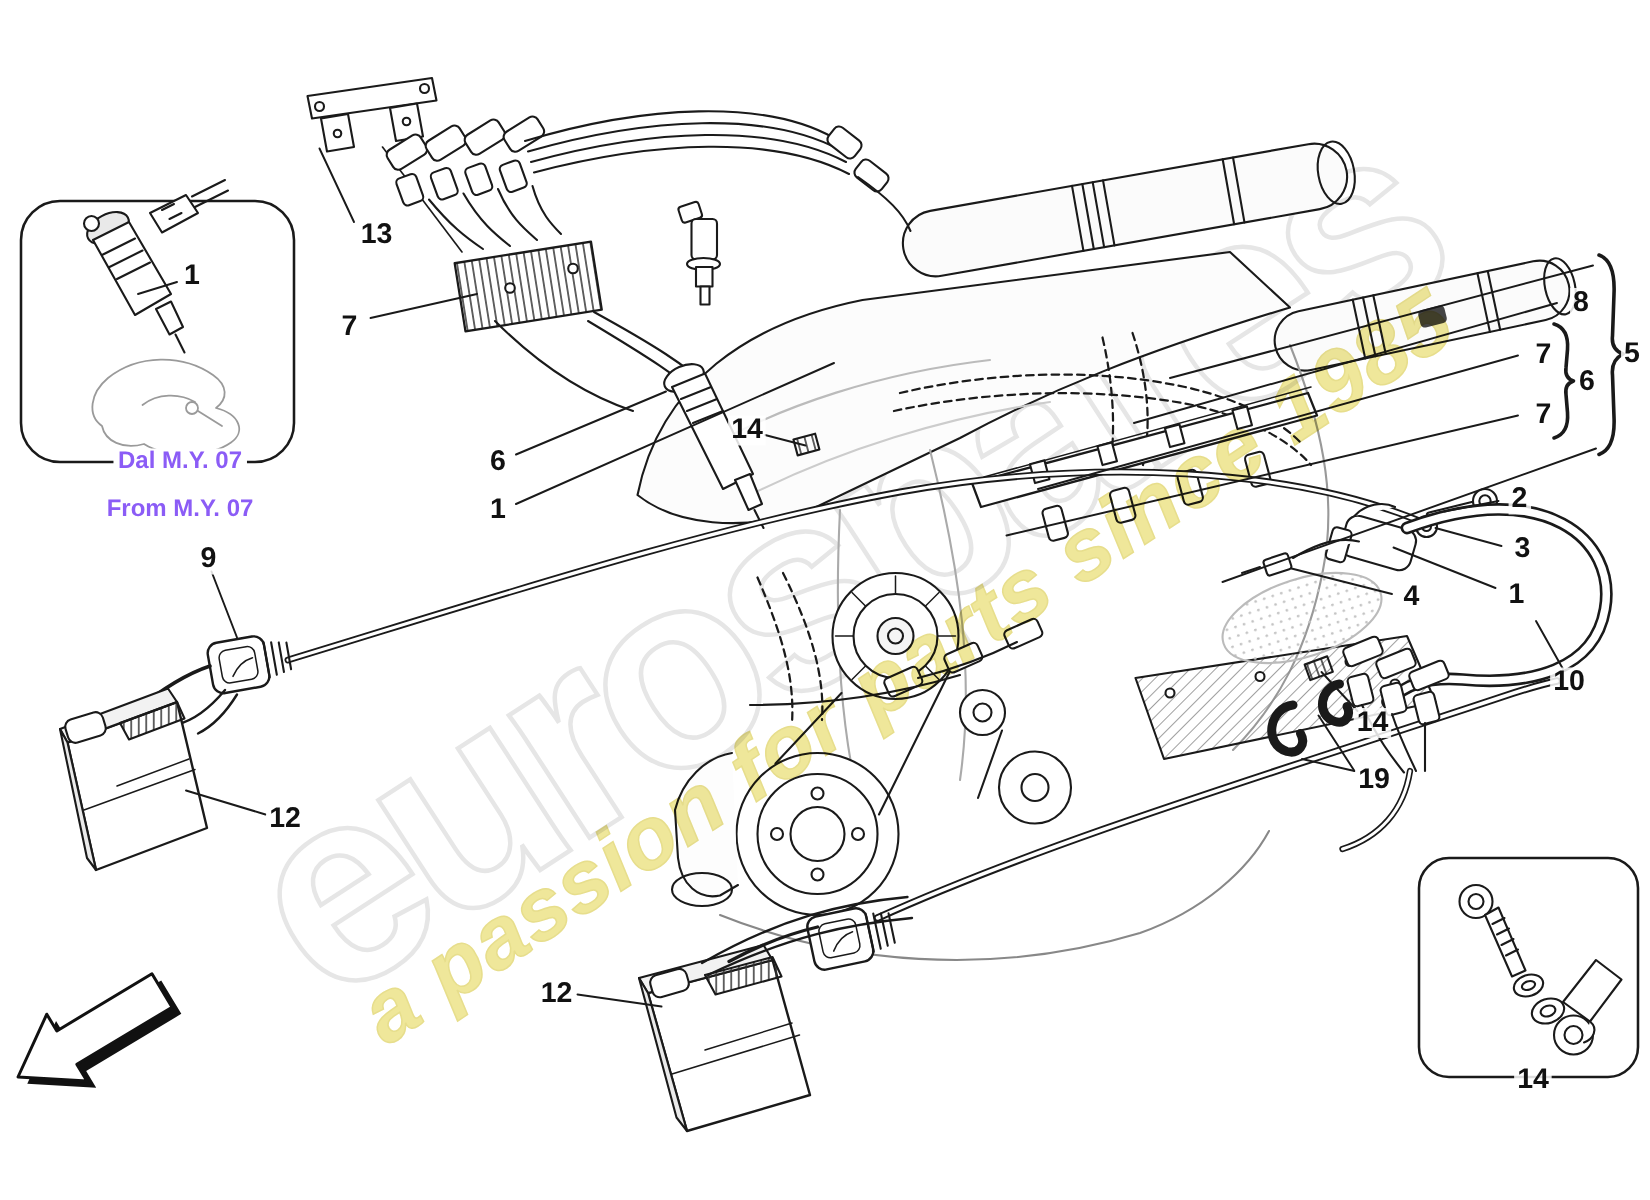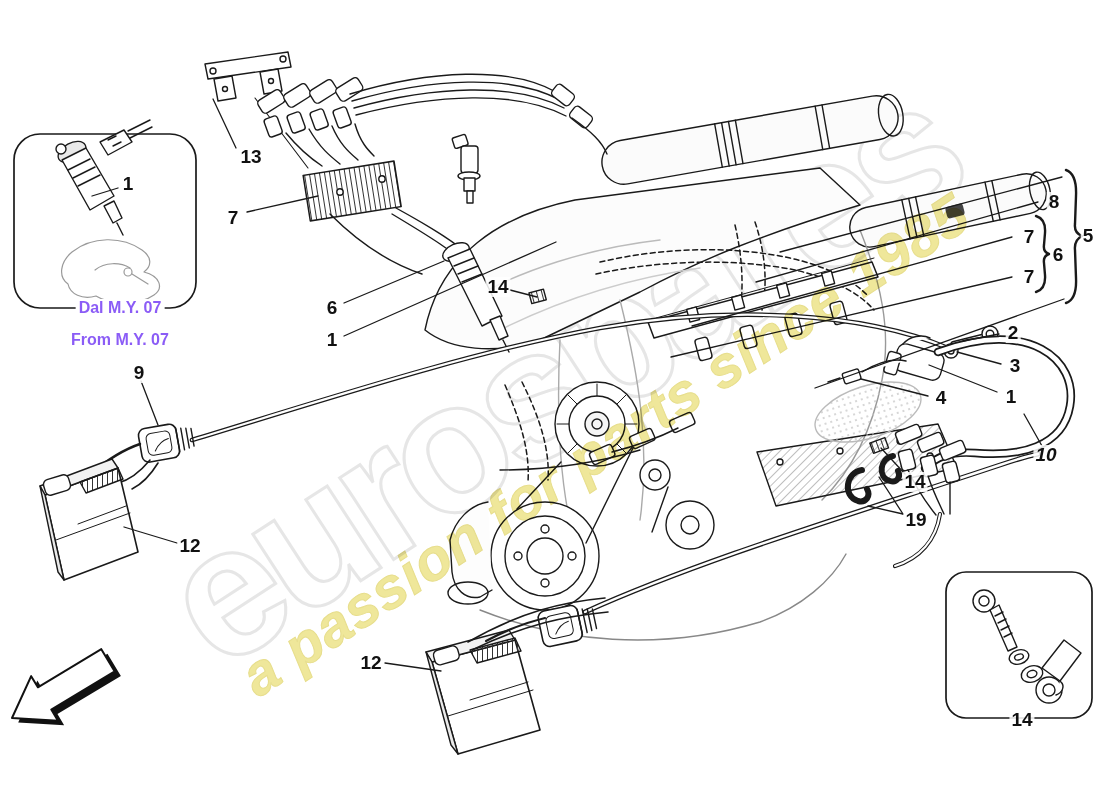--- a/index.html
+++ b/index.html
@@ -414,18 +414,18 @@
     <span class="callout" style="left: 190px; top: 546px;">12</span>
     <span class="callout" style="left: 1054px; top: 202px;">8</span>
     <span class="callout" style="left: 1029px; top: 237px;">7</span>
     <span class="callout" style="left: 1058px; top: 255px;">6</span>
     <span class="callout" style="left: 1029px; top: 277px;">7</span>
     <span class="callout" style="left: 1088px; top: 236px;">5</span>
     <span class="callout" style="left: 1013px; top: 333px;">2</span>
     <span class="callout" style="left: 1015px; top: 366px;">3</span>
     <span class="callout" style="left: 1011px; top: 397px;">1</span>
     <span class="callout" style="left: 941px; top: 398px;">4</span>
-    <span class="callout" style="left: 1046px; top: 455px; font-style: italic;">10</span>
+    <span class="callout" style="left: 1046px; top: 455px;">10</span>
     <span class="callout" style="left: 915px; top: 482px;">14</span>
     <span class="callout" style="left: 916px; top: 520px;">19</span>
     <span class="callout" style="left: 371px; top: 663px;">12</span>
     <span class="callout" style="left: 1022px; top: 720px;">14</span>
   </div>
 
 </body></html>

